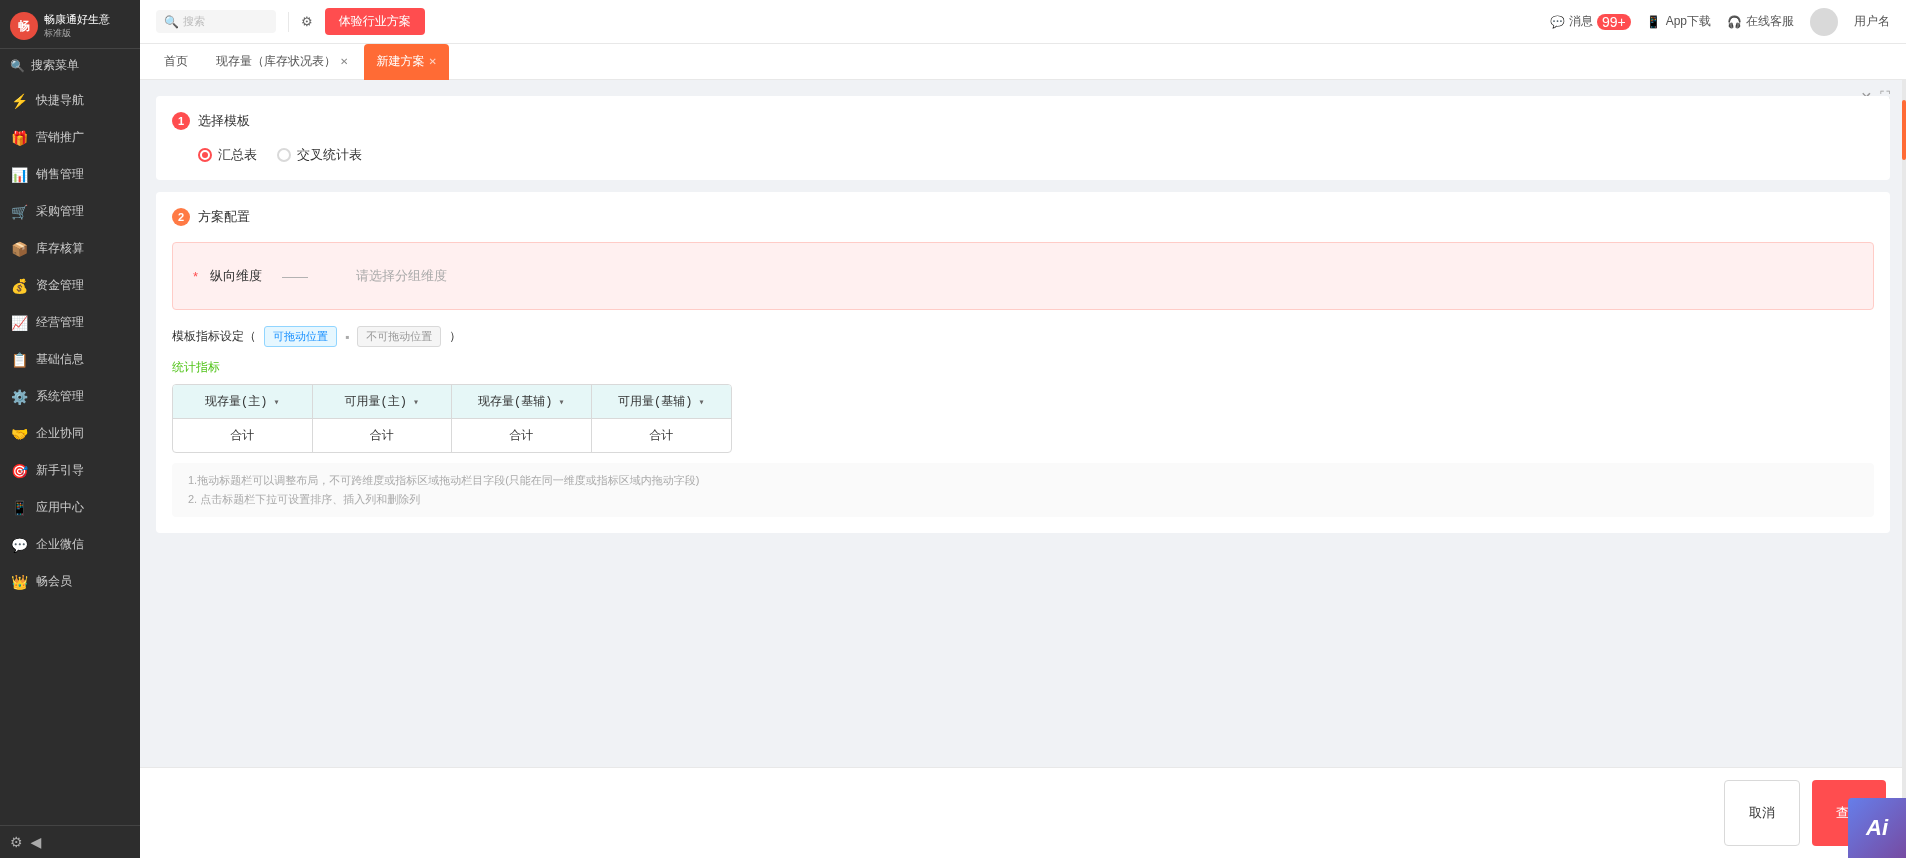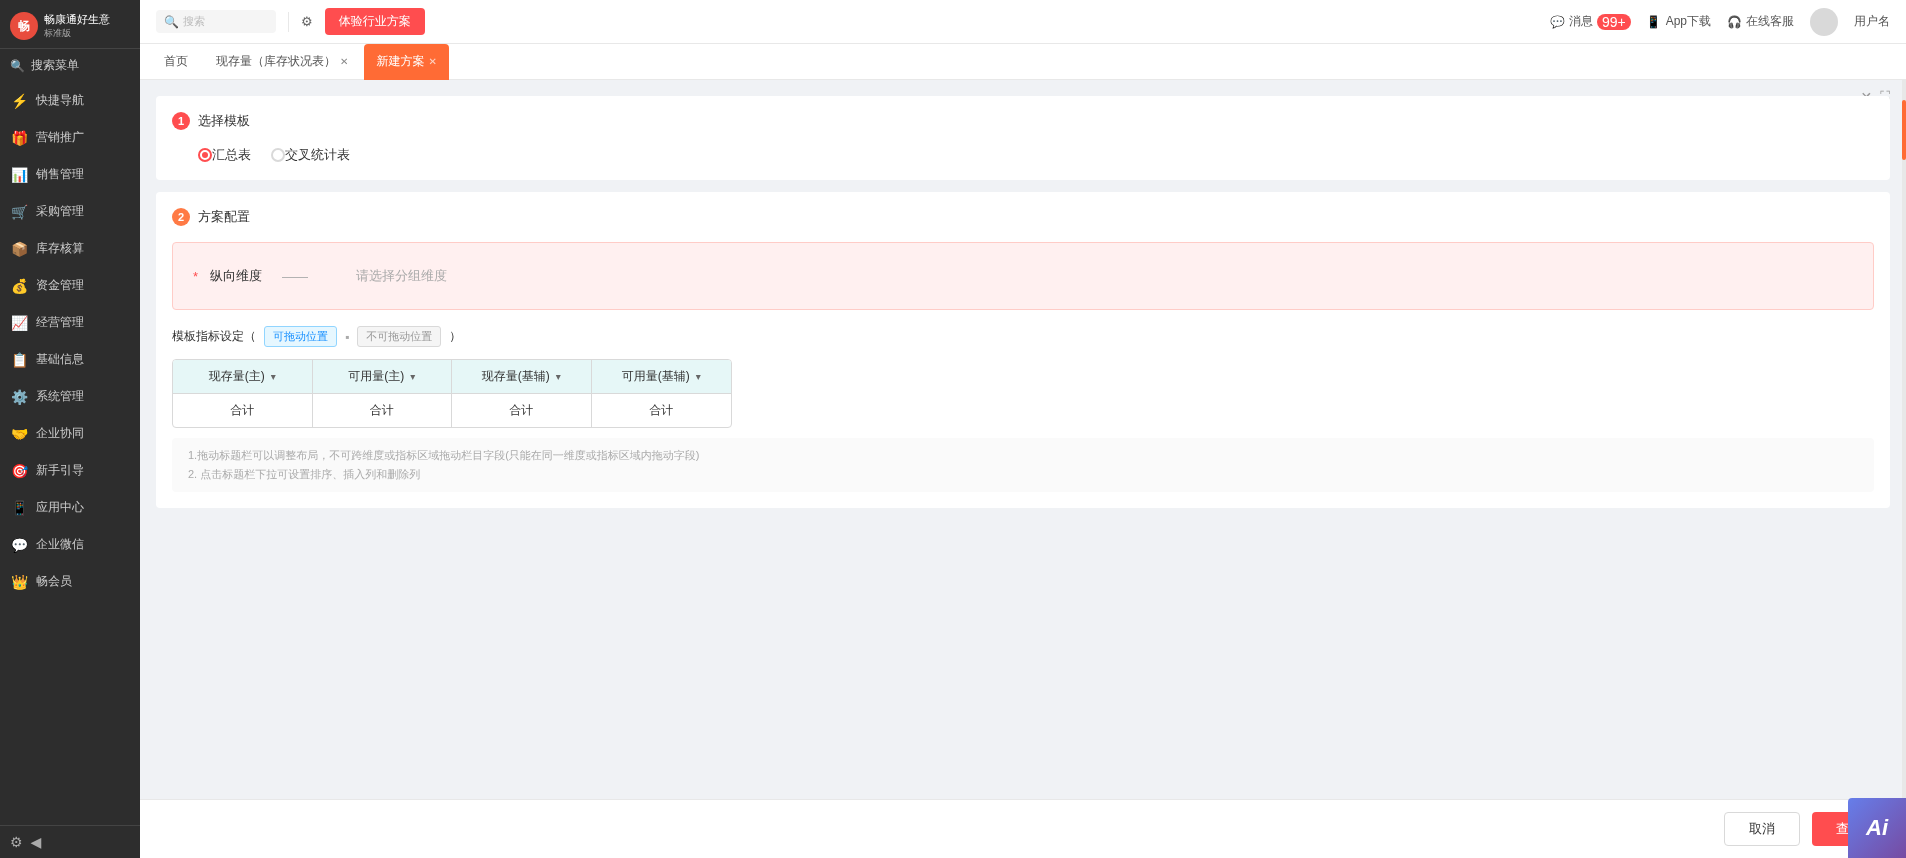--- a/index.html
+++ b/index.html
@@ -199,21 +199,21 @@
     
     .template-options {
       display: flex;
       align-items: center;
       gap: 20px;
       padding-left: 26px;
     }
     .radio-option {
       display: flex;
       align-items: center;
-      gap: 0;
+      gap: 6px;
       cursor: pointer;
       font-size: 13px;
       color: #333;
     }
     .radio-dot {
       width: 14px;
       height: 14px;
       border-radius: 50%;
       border: 2px solid #d9d9d9;
       display: flex;
@@ -288,20 +288,21 @@
     }
     .stats-th {
       padding: 8px 12px;
       display: flex;
       align-items: center;
       justify-content: center;
       gap: 6px;
       font-size: 12px;
       color: #333;
       border-right: 1px solid #d9d9d9;
+      font-family: Liberation Mono, monospace;
     }
     .stats-th:last-child { border-right: none; }
     .stats-table-body {
       display: grid;
       grid-template-columns: 1fr 1fr 1fr 1fr;
       border-top: 1px solid #d9d9d9;
     }
     .stats-td {
       padding: 8px 12px;
       text-align: center;
@@ -346,21 +347,21 @@
       padding: 12px 20px;
       display: flex;
       justify-content: flex-end;
       gap: 12px;
       flex-shrink: 0;
     }
     .btn-cancel {
       background: #fff;
       border: 1px solid #d9d9d9;
       border-radius: 4px;
-      padding: 7px 24px;
+      padding: 23px 24px;
       font-size: 13px;
       cursor: pointer;
       color: #333;
     }
     .btn-query {
       background: #ff4d4f;
       border: none;
       border-radius: 4px;
       padding: 7px 24px;
       font-size: 13px;
@@ -581,20 +582,21 @@
         </div>
 
         <div class="indicator-settings">
           <span>模板指标设定（</span>
           <span class="indicator-tag tag-draggable">可拖动位置</span>
           <span style="color:#aaa;">▪</span>
           <span class="indicator-tag tag-fixed">不可拖动位置</span>
           <span>）</span>
         </div>
 
+        <div class="stats-section-label">统计指标</div>
 
         <div class="stats-table">
           <div class="stats-table-header">
             <div class="stats-th">
               <span>现存量(主)</span>
               <span class="chevron-icon">▾</span>
             </div>
             <div class="stats-th">
               <span>可用量(主)</span>
               <span class="chevron-icon">▾</span>

